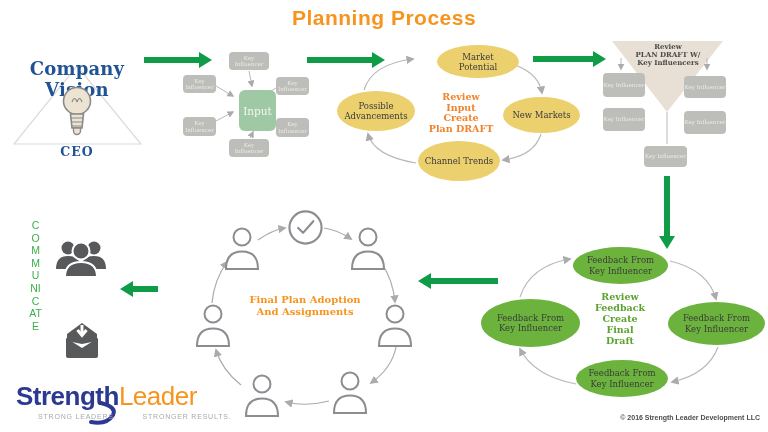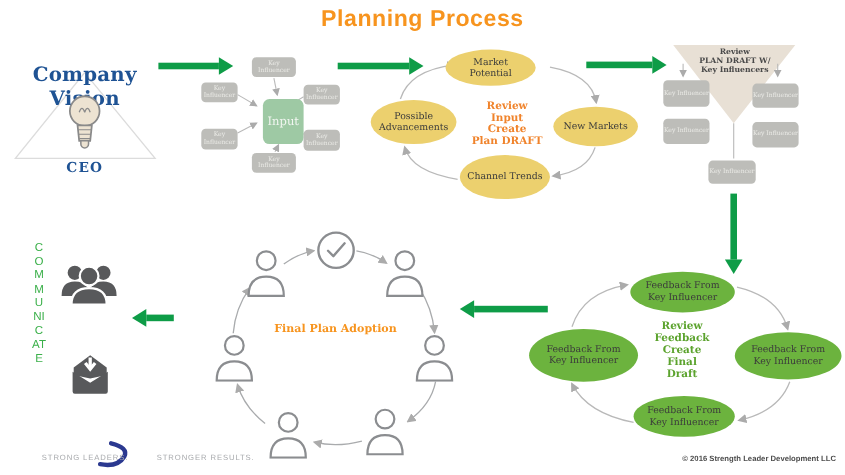--- a/index.html
+++ b/index.html
@@ -148,21 +148,21 @@
     </div>
 
   <div class="gbox" style="left:229px;top:52px;width:40px;height:18px">Key Influencer</div>
   <div class="gbox" style="left:183px;top:75px;width:33px;height:18px">Key Influencer</div>
   <div class="gbox" style="left:276px;top:77px;width:33px;height:18px">Key Influencer</div>
   <div class="input-box" style="left:239px;top:90px;width:37px;height:41px">Input</div>
   <div class="gbox" style="left:183px;top:117px;width:33px;height:19px">Key Influencer</div>
   <div class="gbox" style="left:276px;top:118px;width:33px;height:19px">Key Influencer</div>
   <div class="gbox" style="left:229px;top:139px;width:40px;height:18px">Key Influencer</div>
 
-  <div class="oval yellow" style="left:405px;top:45px;width:82px;height:33px">Market Potential</div>
+  <div class="oval yellow" style="left:437px;top:45px;width:82px;height:33px">Market Potential</div>
   <div class="oval yellow" style="left:503px;top:97px;width:77px;height:36px">New Markets</div>
   <div class="oval yellow" style="left:418px;top:141px;width:82px;height:40px">Channel Trends</div>
   <div class="oval yellow" style="left:337px;top:91px;width:78px;height:40px">Possible Advancements</div>
   <div class="cyc-center draft-center" style="left:425px;top:92px;width:72px">
     <span>Review</span>
     <span>Input</span>
     <span>Create</span>
     <span>Plan DRAFT</span>
   </div>
 
@@ -226,20 +226,21 @@
     </svg>
   </div>
   <div class="abs" style="left:331px;top:370px">
     <svg width="38" height="44" viewBox="0 0 38 44">
       <circle cx="19" cy="11" r="8.5" fill="#fff" stroke="#8B8D90" stroke-width="2"></circle>
       <path d="M3,43 Q3,25.5 19,25.5 Q35,25.5 35,43 Z" fill="#fff" stroke="#8B8D90" stroke-width="2"></path>
     </svg>
   </div>
   <div class="cyc-center adopt-center" style="left:240px;top:294px;width:130px">
     <span>Final Plan Adoption</span>
+    <span>And Assignments</span>
   </div>
 
   <div class="communicate" style="left:29px;top:219px">COMMUNICATE</div>
   <div class="abs" style="left:55px;top:238px">
     <svg width="52" height="48" viewBox="0 0 52 48" fill="#58595B">
       <circle cx="13" cy="10" r="6.5"></circle>
       <circle cx="39" cy="10" r="6.5"></circle>
       <path d="M1,31 Q1,18 13,18 Q21,18 24,23 L28,23 Q31,18 39,18 Q51,18 51,31 Z"></path>
       <circle cx="26" cy="13" r="8.5" stroke="#fff" stroke-width="2"></circle>
       <path d="M10,39 Q10,24 26,24 Q42,24 42,39 Z" stroke="#fff" stroke-width="2"></path>
@@ -247,18 +248,21 @@
   </div>
   <div class="abs" style="left:62px;top:318px">
     <svg width="40" height="42" viewBox="0 0 40 42">
       <path d="M5,16 L20,5 L35,16 L35,23 L20,26 L5,23 Z" fill="#58595B"></path>
       <path d="M4,20 L20,30 L36,20 L36,38 Q36,40 34,40 L6,40 Q4,40 4,38 Z" fill="#58595B"></path>
       <path d="M20,7 L20,16" stroke="#fff" stroke-width="3"></path>
       <path d="M15.5,12 L20,17.5 L24.5,12" fill="none" stroke="#fff" stroke-width="3"></path>
     </svg>
   </div>
 
+  <div class="logo" style="left:16px;top:381px">
+    <span class="p1">Strength</span><span class="p2">Leader</span>
+  </div>
   <div class="tagline" style="left:38px;top:413px">
     <span>STRONG LEADERS.</span><span class="t2">STRONGER RESULTS.</span>
   </div>
   <div class="copyright" style="right:8px;top:414px">© 2016 Strength Leader Development LLC</div>
 
 </div>
 
 </body></html>

